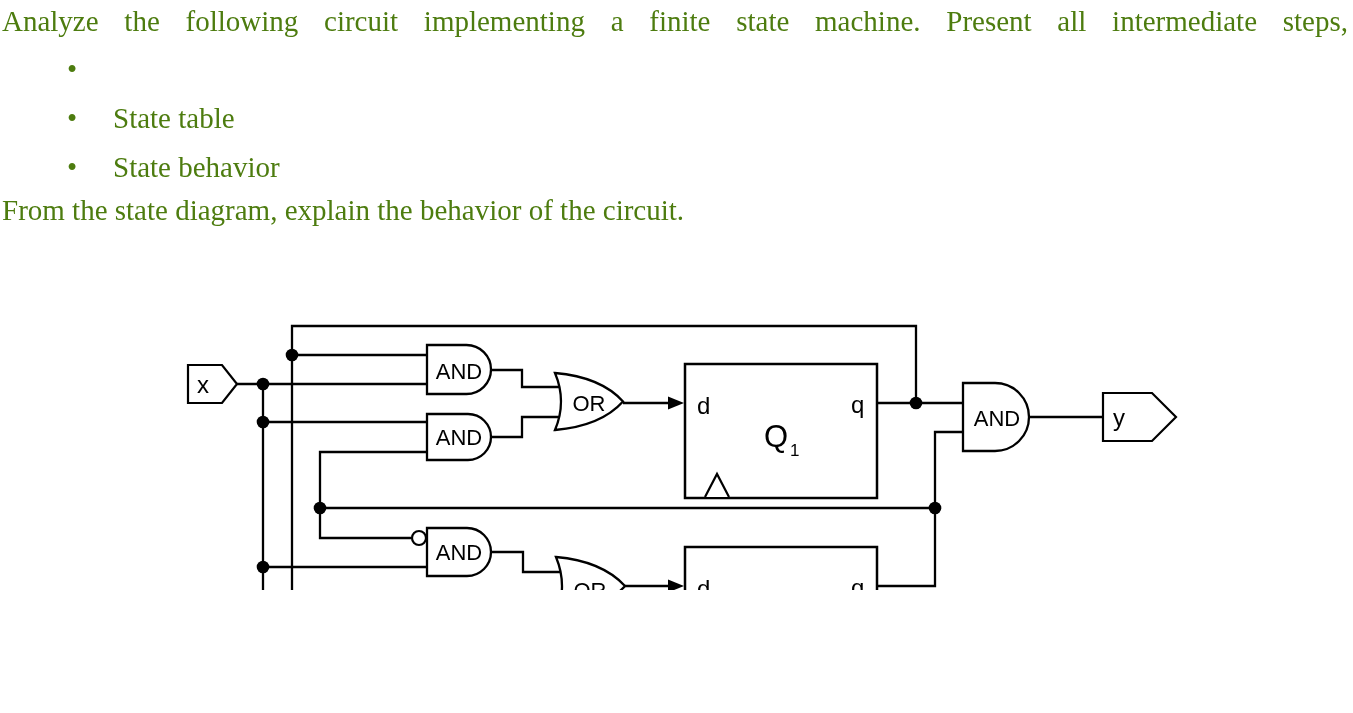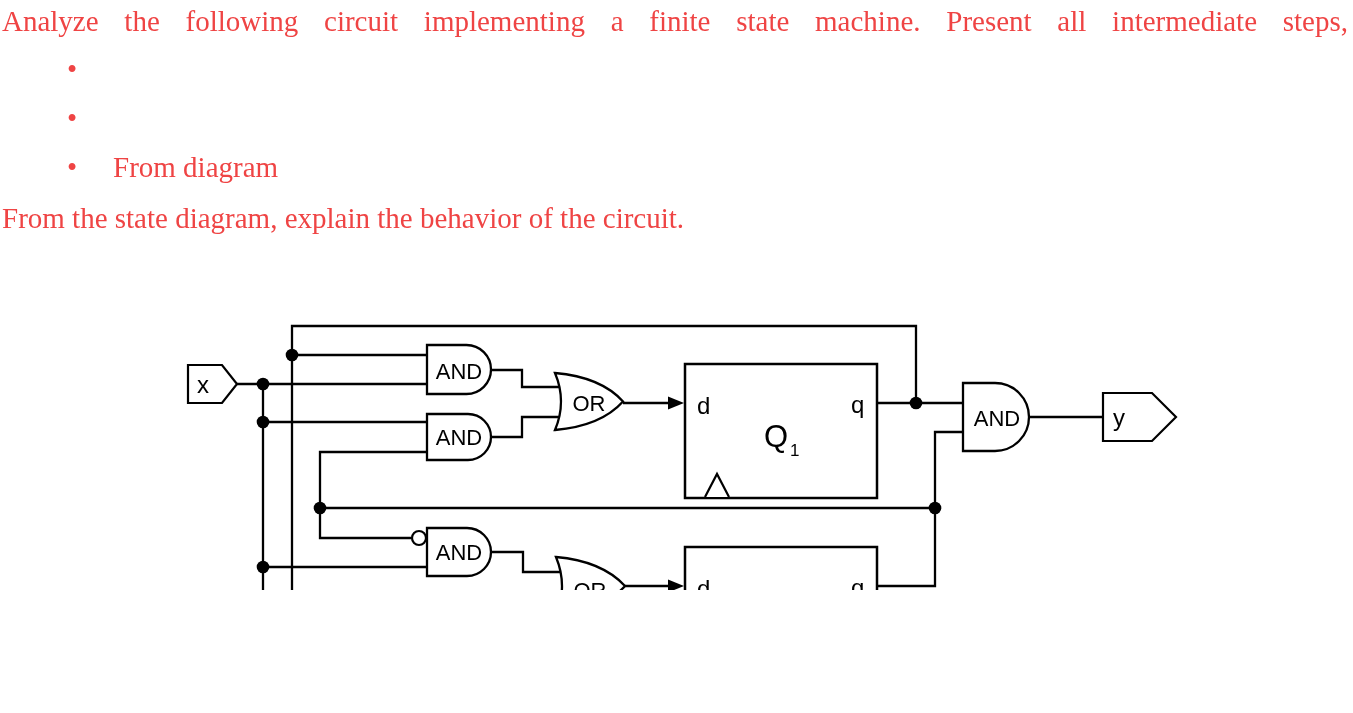--- a/index.html
+++ b/index.html
@@ -1,28 +1,28 @@
 <!DOCTYPE html>
 <html><head>
 <meta charset="utf-8">
 <style>
   html,body { margin:0; padding:0; background:#ffffff; }
   .page {
     position:relative; width:1353px; height:590px;
-    background:#ffffff; color:#ef4444;
+    background:#ffffff; color:#4d7c0f;
     font-family:"Liberation Serif", serif;
     overflow:hidden;
   }
   .question { position:absolute; top:2px; left:2px; width:1346px; font-size:29px; line-height:38px; }
   .q-line { white-space:nowrap; }
   .q-just { text-align:justify; text-align-last:justify; white-space:normal; }
   ul.bullets { list-style:none; margin:4px 0 0 0; padding:0; }
   ul.bullets li { height:49px; display:flex; align-items:center; }
   .bullet-char { display:inline-block; width:46px; margin-left:65px; }
-  .q-footer { margin-top:8px; }
+  .q-footer { margin-top:0; }
   svg.circuit { position:absolute; left:0; top:0; }
   svg.circuit text {
     font-family:"Liberation Sans", sans-serif;
     fill:#000;
   }
   .gate-label { font-size:22px; }
   .pin-label  { font-size:24px; }
   .ff-label   { font-size:31px; }
   .ff-sub     { font-size:17px; }
   .tag-label  { font-size:24px; }
@@ -33,24 +33,25 @@
 <div class="page">
 
   <div class="question">
     <div class="q-line q-just">Analyze the following circuit implementing a finite state machine. Present all intermediate steps,</div>
     <ul class="bullets">
       <li>
         <span class="bullet-char">•</span>
       </li>
       <li>
         <span class="bullet-char">•</span>
+        <span>State table</span>
       </li>
       <li>
         <span class="bullet-char">•</span>
-        <span>From diagram</span>
+        <span>State behavior</span>
       </li>
     </ul>
     <div class="q-line q-footer">From the state diagram, explain the behavior of the circuit.</div>
   </div>
 
   <svg class="circuit" width="1353" height="713" viewBox="0 0 1353 713">
 
     <g stroke="#000" stroke-width="2.3" fill="none">
 
       <path d="M237 384 H427"></path>

